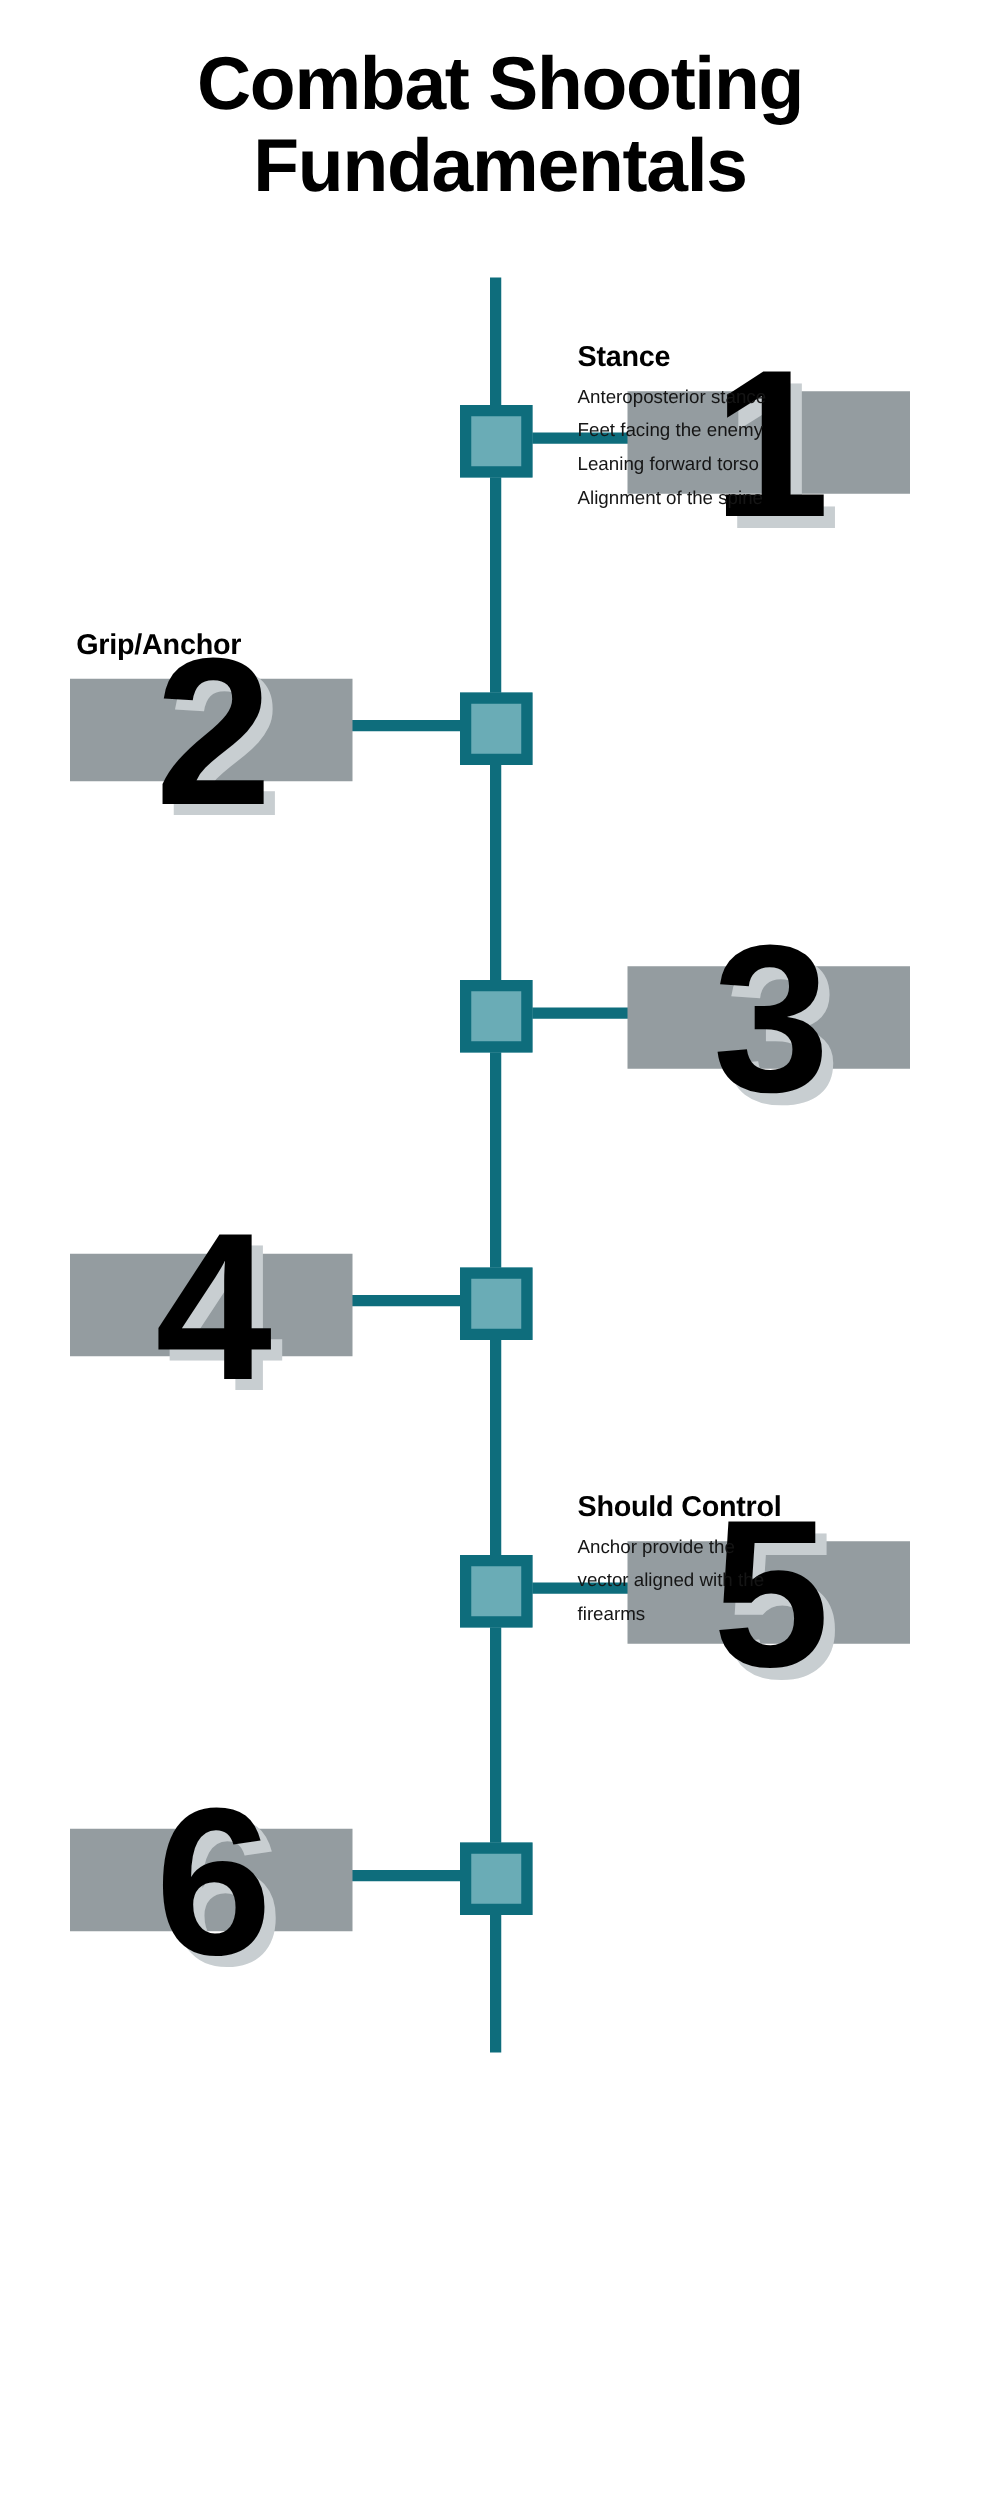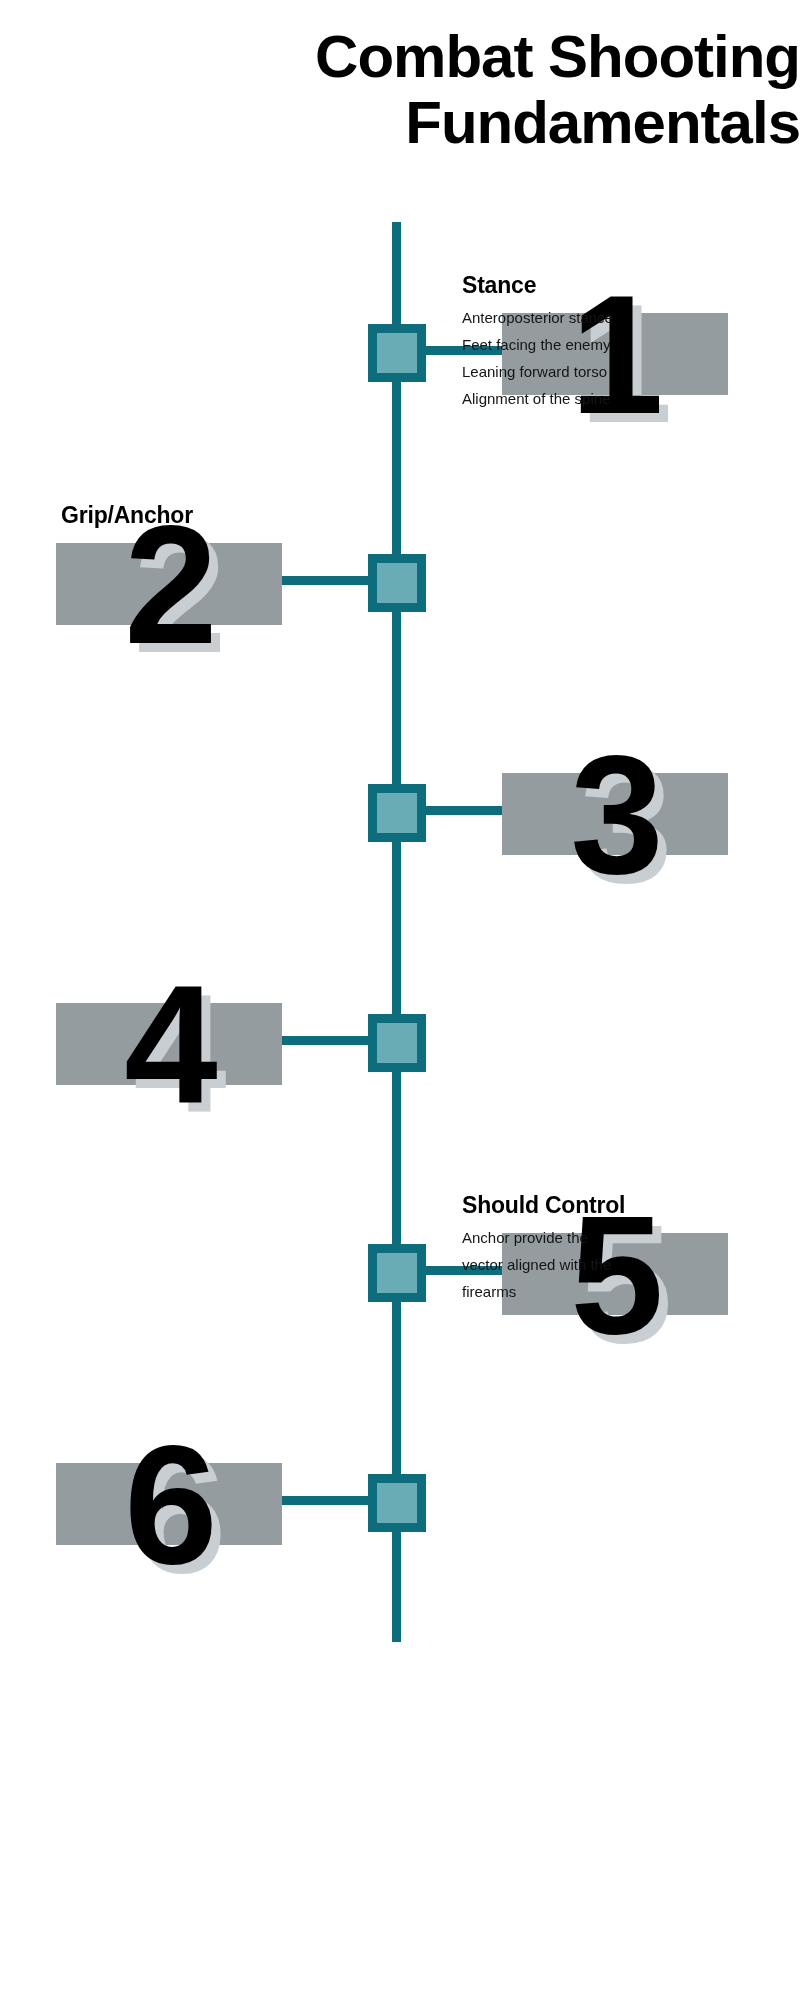--- a/index.html
+++ b/index.html
@@ -9,23 +9,23 @@
     background:#ffffff;
     font-family:"Liberation Sans", sans-serif;
     color:#111111;
     overflow:hidden;
     position:relative;
   }
 
   
   .title-block{
     position:absolute;
-    left:0; top:24px;
+    left:0; top:34px;
     width:800px;
-    text-align:right;
+    text-align:center;
   }
   .title-line{
     font-family:"Liberation Sans", sans-serif;
     font-weight:bold;
     font-size:60px;
     line-height:66px;
     letter-spacing:-1px;
     color:#000000;
     white-space:nowrap;
   }

